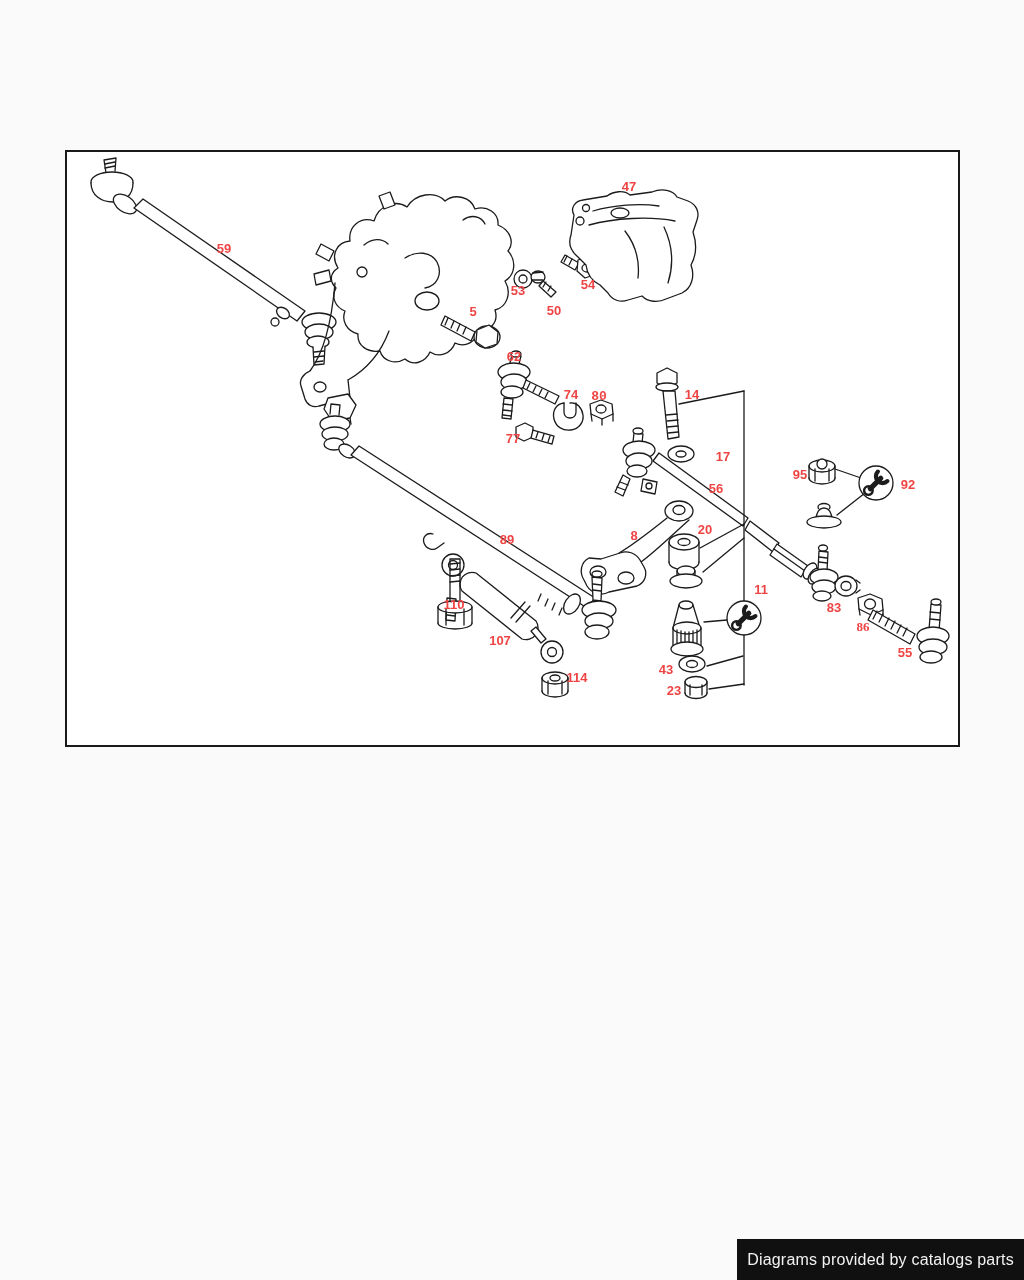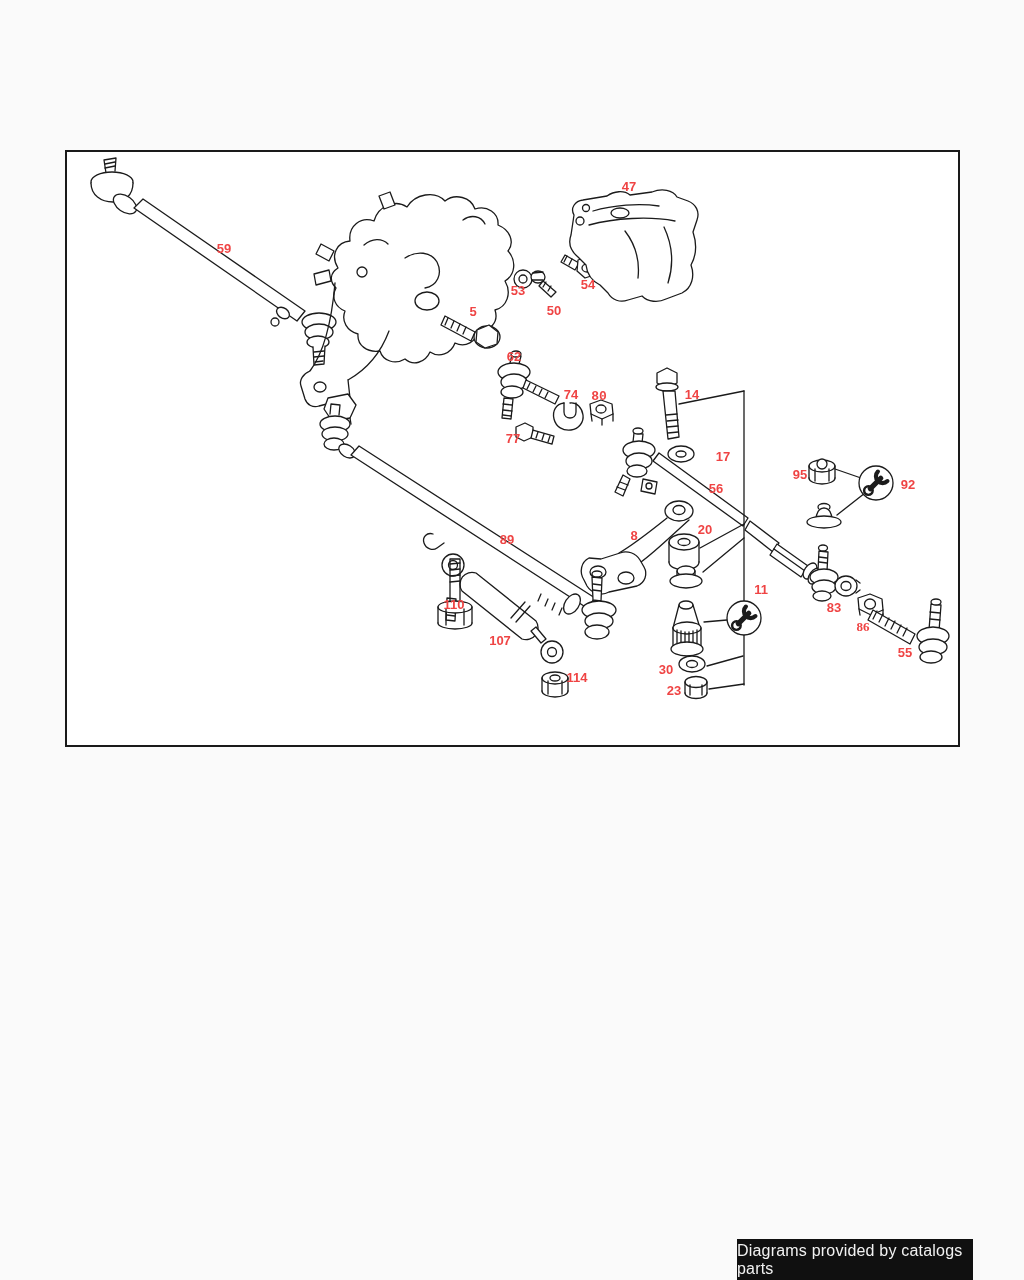--- a/index.html
+++ b/index.html
@@ -11,21 +11,21 @@
     position:absolute;left:65px;top:150px;width:895px;height:597px;
     box-sizing:border-box;border:2px solid #1a1a1a;background:#ffffff;
   }
   .diagram-box svg{position:absolute;left:0;top:0;display:block;}
   .labels{position:absolute;left:0;top:0;width:891px;height:593px;pointer-events:none;}
   .part-label{
     position:absolute;transform:translate(-50%,-50%);
     font-weight:bold;font-size:13px;color:#ef4444;white-space:nowrap;
   }
   .footer-bar{
-    position:absolute;left:737px;top:1239px;width:236px;height:41px;
+    position:absolute;left:737px;top:1239px;width:287px;height:41px;
     background:#101010;display:flex;align-items:center;justify-content:center;
   }
   .footer-bar span{color:#f2f2f2;font-size:16px;letter-spacing:.2px;}
 </style>
 </head>
 <body style="background: rgb(250, 250, 250);">
 
 <div class="diagram-box">
   <svg width="891" height="593" viewBox="0 0 891 593">
     <defs>
@@ -330,21 +330,21 @@
       <span class="part-label" style="left: 649px; top: 336px;">56</span>
       <span class="part-label" style="left: 733px; top: 322px;">95</span>
       <span class="part-label" style="left: 841px; top: 332px;">92</span>
       <span class="part-label" style="left: 567px; top: 383px;">8</span>
       <span class="part-label" style="left: 638px; top: 377px;">20</span>
       <span class="part-label" style="left: 440px; top: 387px;">89</span>
       <span class="part-label" style="left: 694px; top: 437px;">11</span>
       <span class="part-label" style="left: 387px; top: 452px;">110</span>
       <span class="part-label" style="left: 433px; top: 488px;">107</span>
       <span class="part-label" style="left: 510px; top: 525px;">114</span>
-      <span class="part-label" style="left: 599px; top: 517px;">30</span>
+      <span class="part-label" style="left: 599px; top: 517px;">43</span>
       <span class="part-label" style="left: 607px; top: 538px;">23</span>
       <span class="part-label" style="left: 767px; top: 455px;">83</span>
       <span class="part-label" style="left: 796px; top: 475px; font-family: Liberation Serif, serif;">86</span>
       <span class="part-label" style="left: 838px; top: 500px;">55</span>
     </div>
 </div>
 
 <div class="footer-bar" style="background: rgb(16, 16, 16);">
   <span style="color: rgb(242, 242, 242);">Diagrams provided by catalogs parts</span>
 </div>

